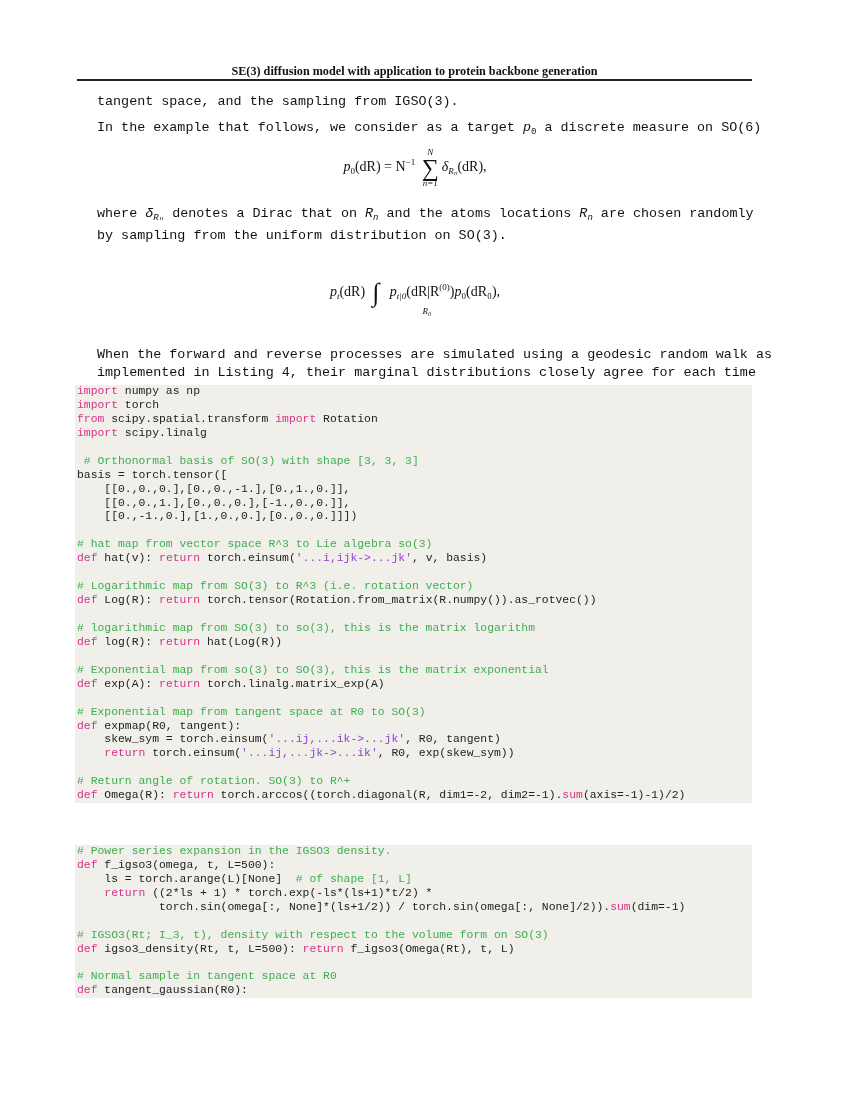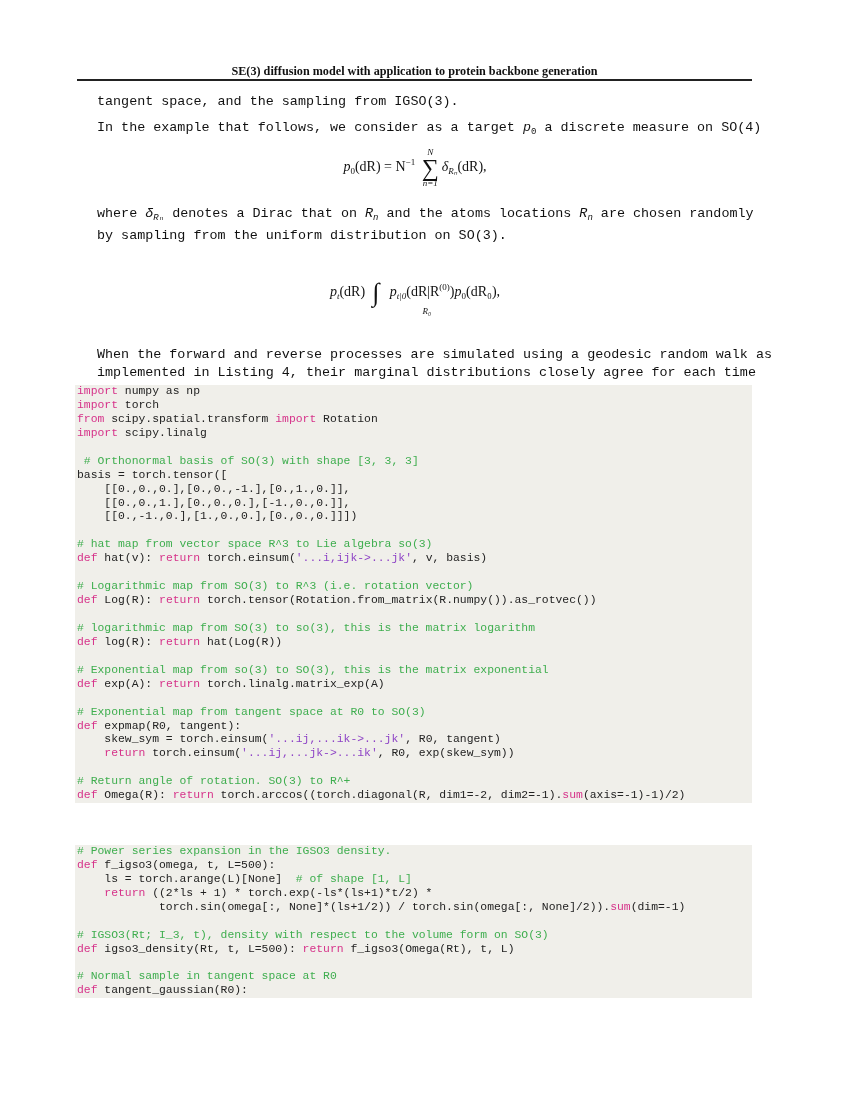--- a/index.html
+++ b/index.html
@@ -33,21 +33,21 @@
 </head>
 <body>
 
 <div class="page">
 
   <div class="running-head">SE(3) diffusion model with application to protein backbone generation</div>
   <div class="head-rule"></div>
 
   <div class="para" style="top:93px">tangent space, and the sampling from IGSO(3).</div>
 
-  <div class="para" style="top:119px"><span>In the example that follows, we consider as a target </span><span class="it">p</span><span class="sub">0</span><span> a discrete measure on SO(4)</span></div>
+  <div class="para" style="top:119px"><span>In the example that follows, we consider as a target </span><span class="it">p</span><span class="sub">0</span><span> a discrete measure on SO(6)</span></div>
 
   <div class="eq" style="top:148px">
     <span class="it">p</span><span class="sub">0</span><span>(dR) = N</span><span class="sup">−1</span>
     <span class="sumwrap"><span class="lim">N</span><span class="sym">∑</span><span class="lim">n=1</span></span><span class="it">δ</span><span class="sub it">Rₙ</span><span>(dR),</span>
   </div>
 
   <div class="para" style="top:205px"><span>where </span><span class="it">δ</span><span class="sub it">Rₙ</span><span> denotes a Dirac that on </span><span class="it">R</span><span class="sub it">n</span><span> and the atoms locations </span><span class="it">R</span><span class="sub it">n</span><span> are chosen randomly by sampling from the uniform distribution on SO(3).</span></div>
 
 
   <div class="eq" style="top:278px">

